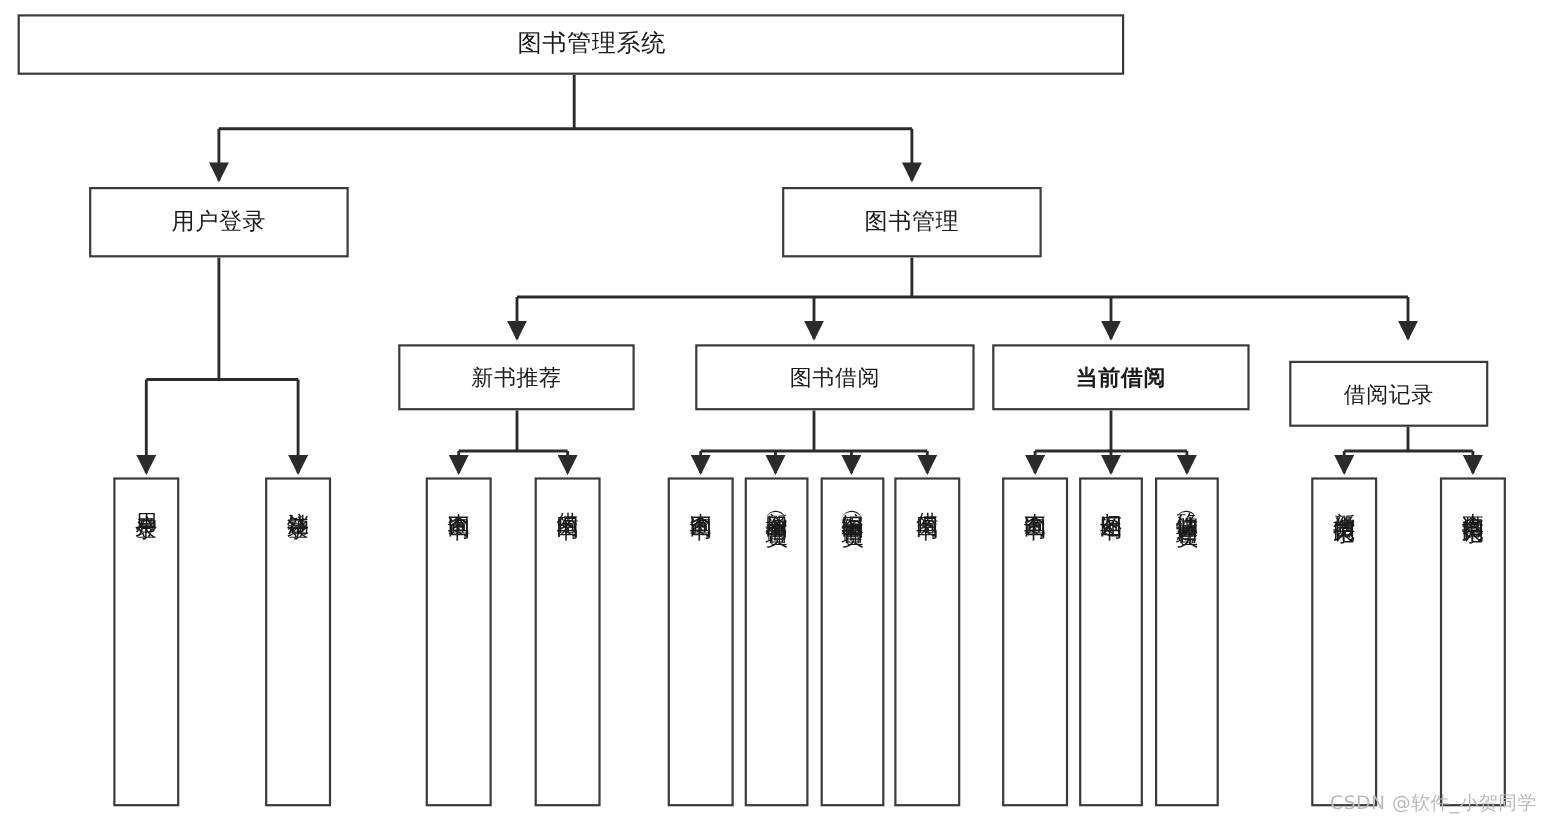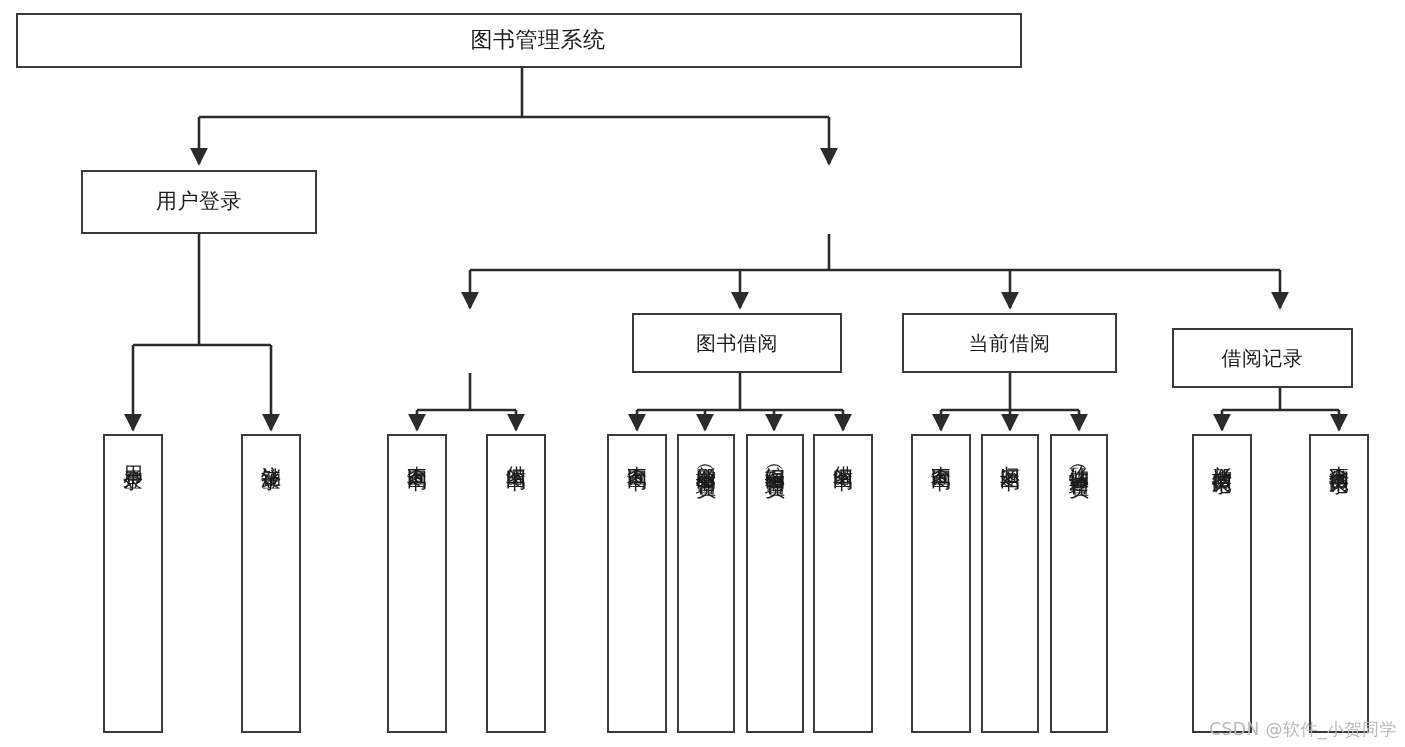--- a/index.html
+++ b/index.html
@@ -132,25 +132,31 @@
     </g>
   </svg>
 
   <div class="node root" style="left:16px; top:13px; width:1006px; height:55px;">
     <span class="label">图书管理系统</span>
   </div>
 
   <div class="node level2" style="left:81px; top:170px; width:236px; height:64px;">
     <span class="label">用户登录</span>
   </div>
-
-  <div class="node level3" style="left:632px; top:313px; width:210px; height:60px;">
+  <div class="node level2" style="left:711px; top:170px; width:236px; height:64px;">
+    <span class="label">图书管理</span>
+  </div>
+
+  <div class="node level3" style="left:362px; top:313px; width:215px; height:60px;">
+    <span class="label">新书推荐</span>
+  </div>
+  <div class="node level3" style="left:632px; top:313px; width:254px; height:60px;">
     <span class="label">图书借阅</span>
   </div>
-  <div class="node level3" style="left:902px; top:313px; width:215px; height:60px;">
+  <div class="node level3" style="left:902px; top:313px; width:234px; height:60px;font-weight:bold;">
     <span class="label">当前借阅</span>
   </div>
   <div class="node level3" style="left:1172px; top:328px; width:181px; height:60px;">
     <span class="label">借阅记录</span>
   </div>
 
   <div class="node leaf" style="left:103px; top:434px; width:60px; height:299px;">
     <span class="label">用户登录</span>
   </div>
   <div class="node leaf" style="left:241px; top:434px; width:60px; height:299px;">

